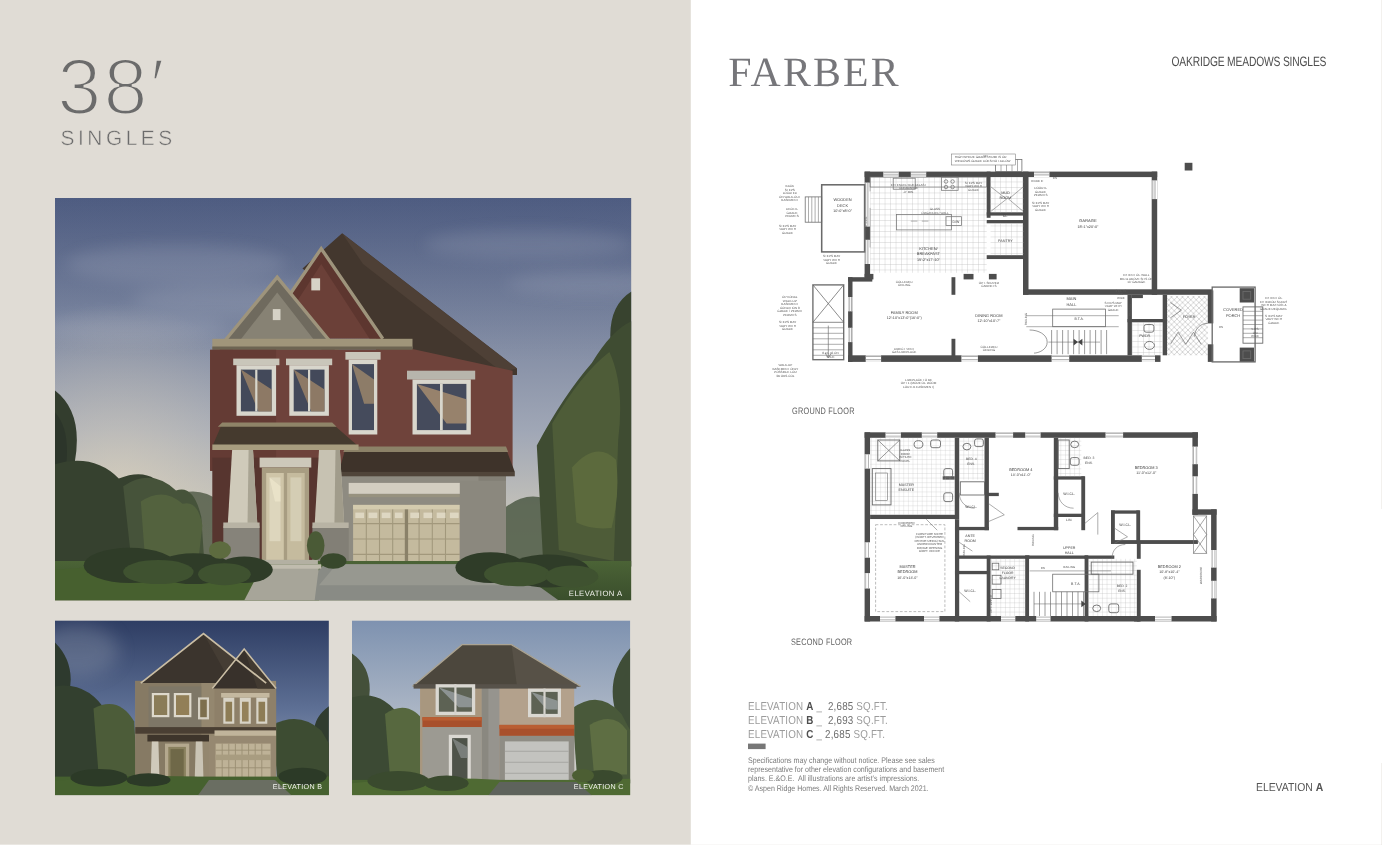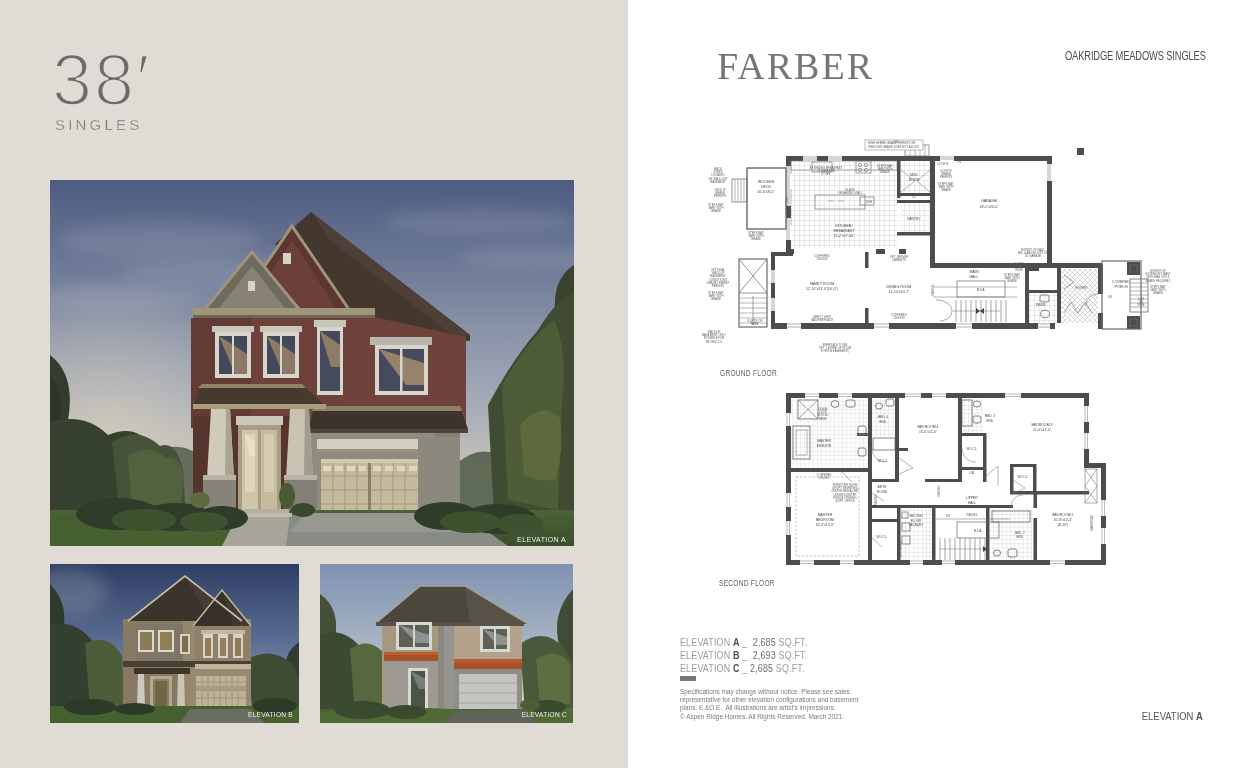--- a/index.html
+++ b/index.html
@@ -1,22 +1,22 @@
 <!DOCTYPE html>
 <html><head>
 <meta charset="utf-8">
 <style>
   html,body{margin:0;padding:0;}
   body{width:1256px;height:768px;position:relative;overflow:hidden;
        font-family:"Liberation Sans",sans-serif;background:#fff;}
   #left{position:absolute;left:0;top:0;width:628px;height:768px;background:#e0dcd5;}
   .abs{position:absolute;}
   #big38{left:52px;top:39px;font-size:72px;font-weight:400;color:#6b6b6b;letter-spacing:2px;-webkit-text-stroke:2.4px #e0dcd5;}
-  #singles{left:55px;top:116px;font-size:15px;color:#6b6b6b;letter-spacing:3.2px;-webkit-text-stroke:0.4px #e0dcd5;}
-  #farber{left:717px;top:44px;font-family:"Liberation Serif",serif;font-size:38px;
+  #singles{left:55px;top:116px;font-size:19px;color:#6b6b6b;letter-spacing:3.2px;-webkit-text-stroke:0.4px #e0dcd5;}
+  #farber{left:662px;top:44px;font-family:"Liberation Serif",serif;font-size:38px;
           color:#76767a;letter-spacing:2px;}
   #oakridge{left:1065px;top:48.8px;font-size:12.3px;color:#4e4e4e;letter-spacing:-0.2px;transform:scaleX(0.76);transform-origin:left top;}
   .planlabel{font-size:8.5px;color:#5f5f5f;letter-spacing:0.3px;transform:scaleX(0.78);transform-origin:left top;}
   .elevline{font-size:10.5px;color:#9b9b9b;letter-spacing:0.2px;transform:scaleX(0.85);transform-origin:left top;white-space:nowrap;}
   .elevline b{color:#4e4e4e;}
   .elevline .nm{color:#6e6e6e;}
   #fineprint{left:680px;top:688px;font-size:7.4px;line-height:8.2px;color:#7a7a7a;white-space:nowrap;transform:scaleX(0.87);transform-origin:left top;}
   #elevA{right:53px;top:709.5px;font-size:10.5px;color:#555;transform:scaleX(0.9);transform-origin:right top;white-space:nowrap;}
 </style>
 </head>

